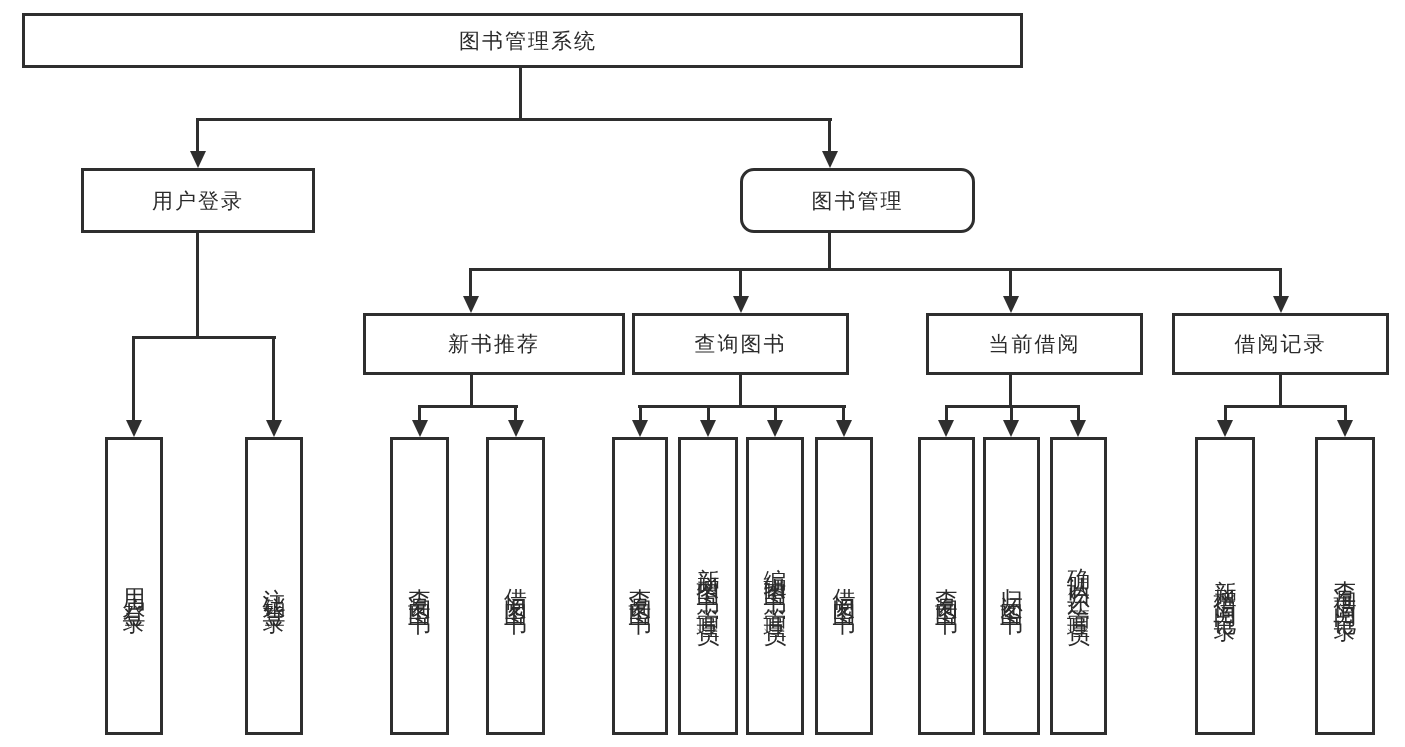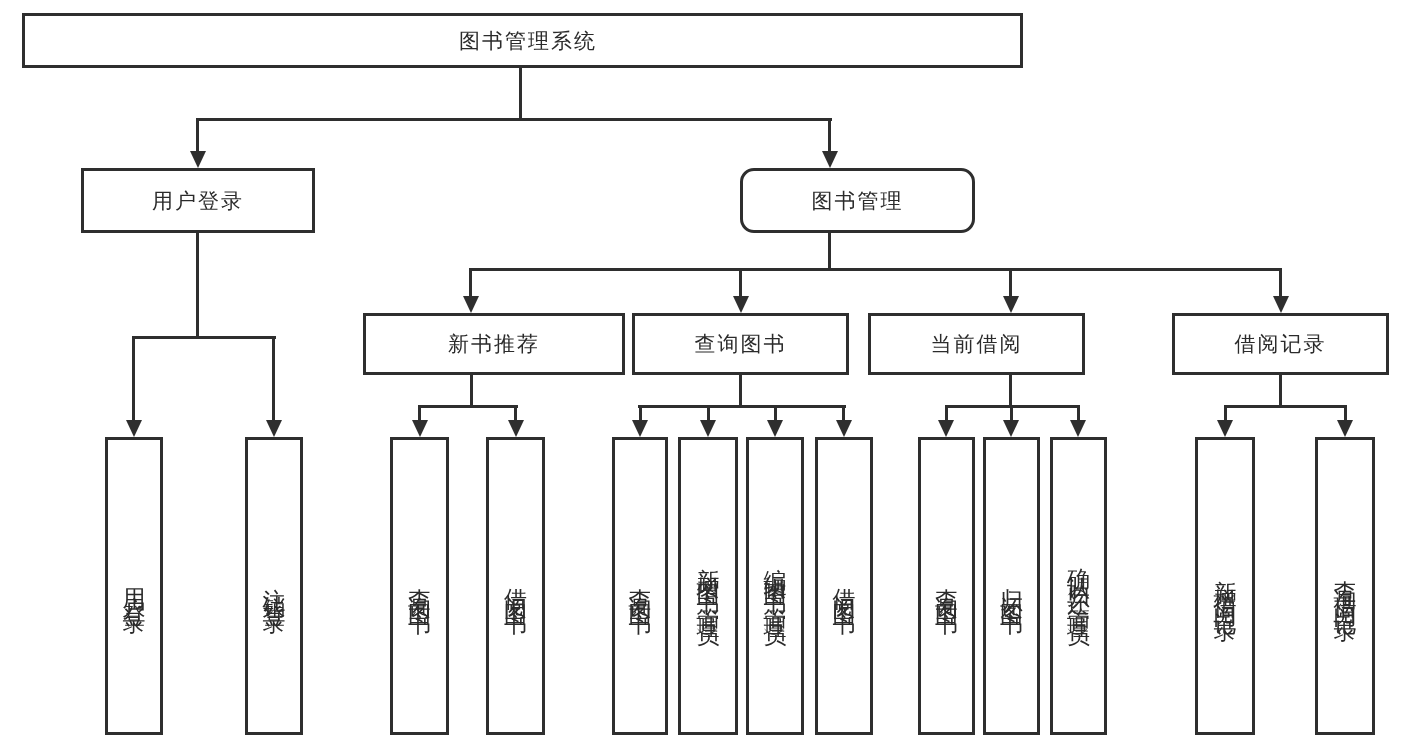--- a/index.html
+++ b/index.html
@@ -69,21 +69,21 @@
   <div class="ahead" style="left:1003px; top:296px;"></div>
   <div class="vline" style="left:1279px; top:268px; height:30px;"></div>
   <div class="ahead" style="left:1273px; top:296px;"></div>
 
   <div class="box" style="left:363px; top:313px; width:262px; height:62px;">
     <span class="hlabel">新书推荐</span>
   </div>
   <div class="box" style="left:632px; top:313px; width:217px; height:62px;">
     <span class="hlabel">查询图书</span>
   </div>
-  <div class="box" style="left:868px; top:313px; width:217px; height:62px;">
+  <div class="box" style="left:926px; top:313px; width:217px; height:62px;">
     <span class="hlabel">当前借阅</span>
   </div>
   <div class="box" style="left:1172px; top:313px; width:217px; height:62px;">
     <span class="hlabel">借阅记录</span>
   </div>
 
   <div class="vline" style="left:470px; top:375px; height:33px;"></div>
   <div class="hline" style="left:418px; top:405px; width:100px;"></div>
   <div class="vline" style="left:418px; top:405px; height:18px;"></div>
   <div class="ahead" style="left:412px; top:420px;"></div>

